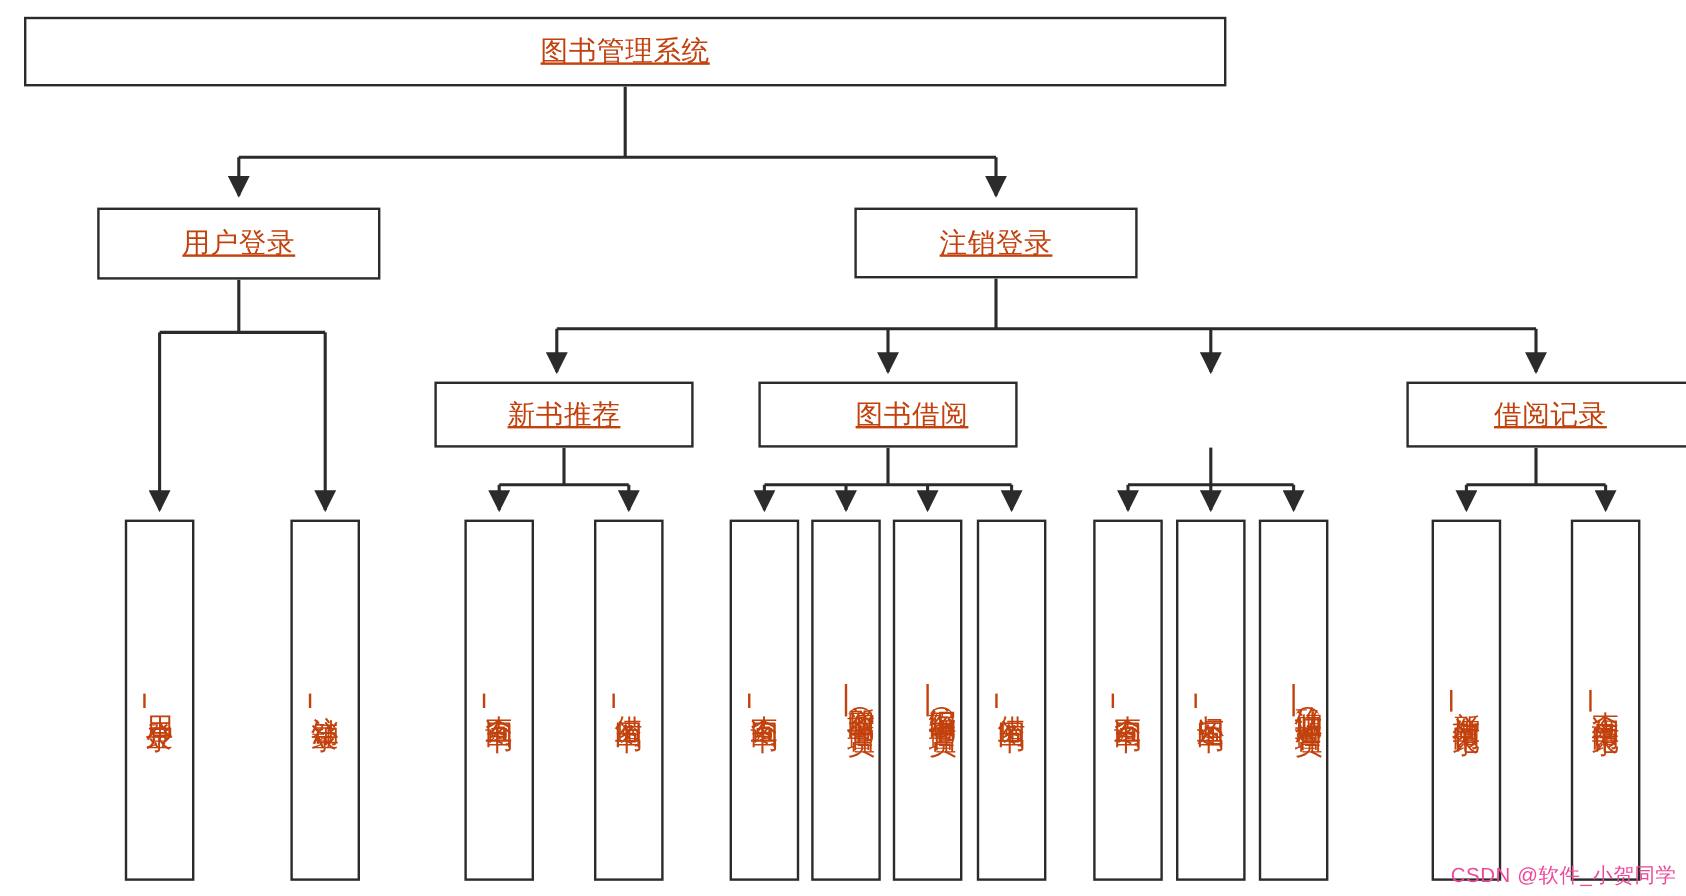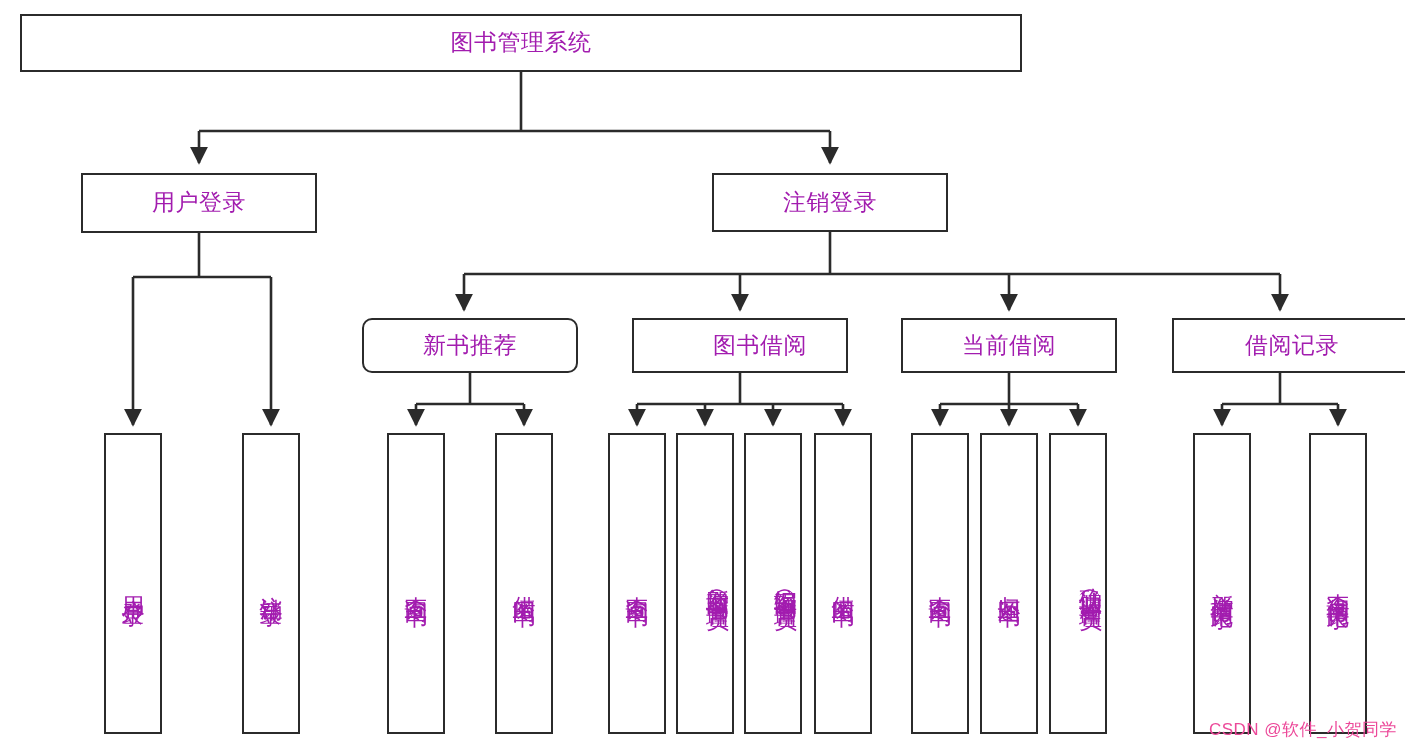--- a/index.html
+++ b/index.html
@@ -26,22 +26,23 @@
     pointer-events: none;
   }
   .node {
     position: absolute;
     box-sizing: border-box;
     background: #ffffff;
     border: 2.5px solid #2b2b2b;
     display: flex;
     align-items: center;
     justify-content: center;
-    color: #a21caf;
+    color: #c2410c;
     z-index: 2;
+    text-decoration: underline;
   }
   .node.horiz {
     font-size: 23px;
     letter-spacing: 0.5px;
     line-height: 1.2;
   }
   .node.vert {
     writing-mode: vertical-rl;
     text-orientation: upright;
     font-size: 23px;
@@ -128,31 +129,28 @@
   </div>
 
   <div class="node horiz" style="left:81px; top:173px; width:236px; height:60px;">
     <span class="lbl">用户登录</span>
   </div>
 
   <div class="node horiz" style="left:712px; top:173px; width:236px; height:59px;">
     <span class="lbl">注销登录</span>
   </div>
 
-  <div class="node horiz" style="left:362px; top:318px; width:216px; height:55px;border-radius:10px;">
+  <div class="node horiz" style="left:362px; top:318px; width:216px; height:55px;">
     <span class="lbl">新书推荐</span>
   </div>
 
   <div class="node horiz" style="left:632px; top:318px; width:216px; height:55px;padding-left:40px;">
     <span class="lbl">图书借阅</span>
   </div>
 
-  <div class="node horiz" style="left:901px; top:318px; width:216px; height:55px;">
-    <span class="lbl">当前借阅</span>
-  </div>
 
   <div class="node horiz" style="left:1172px; top:318px; width:240px; height:55px;">
     <span class="lbl">借阅记录</span>
   </div>
 
   <div class="node vert" style="left:104px; top:433px; width:58px; height:301px; align-items:center;">
     <span class="lbl">用户登录</span>
   </div>
 
   <div class="node vert" style="left:242px; top:433px; width:58px; height:301px; align-items:center;">

